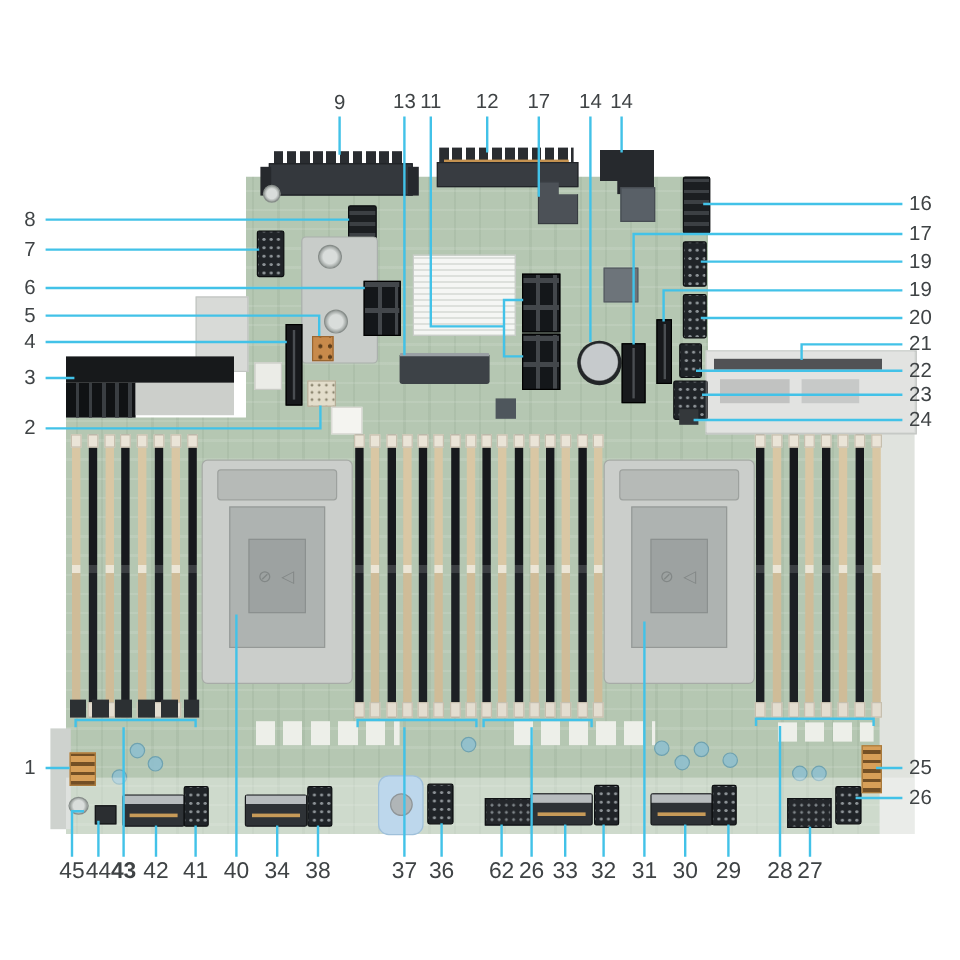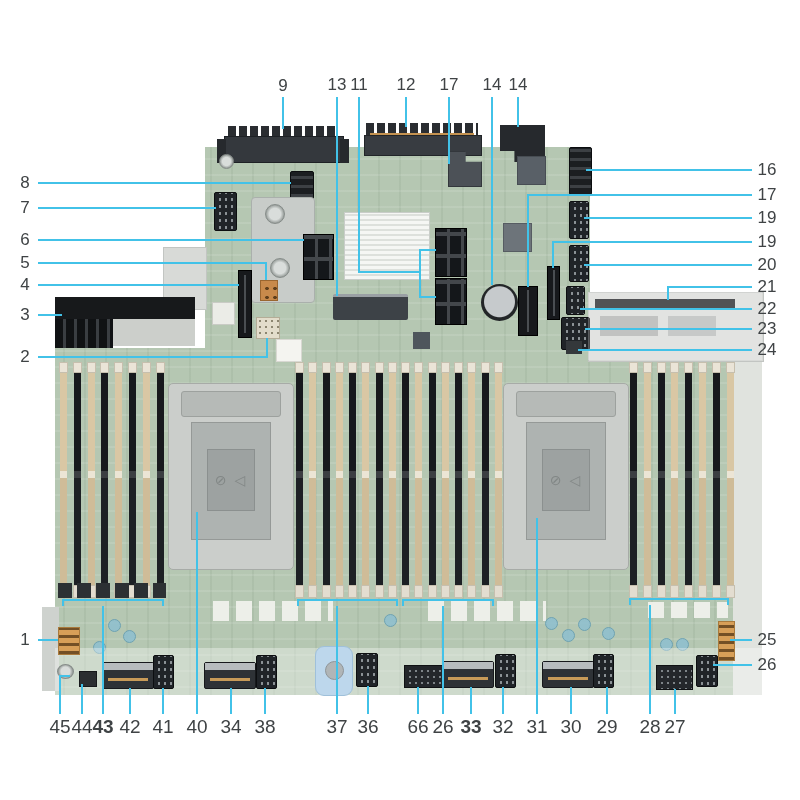--- a/index.html
+++ b/index.html
@@ -242,23 +242,23 @@
       <span class="callout" style="left: 767px; top: 329px;">23</span>
       <span class="callout" style="left: 767px; top: 350px;">24</span>
       <span class="callout" style="left: 767px; top: 640px;">25</span>
       <span class="callout" style="left: 767px; top: 665px;">26</span>
       <span class="callout b" style="left: 675px; top: 727px;">27</span>
       <span class="callout b" style="left: 650px; top: 727px;">28</span>
       <span class="callout b" style="left: 607px; top: 727px;">29</span>
       <span class="callout b" style="left: 571px; top: 727px;">30</span>
       <span class="callout b" style="left: 537px; top: 727px;">31</span>
       <span class="callout b" style="left: 503px; top: 727px;">32</span>
-      <span class="callout b" style="left: 471px; top: 727px; font-weight: bold;">33</span>
+      <span class="callout b" style="left: 471px; top: 727px;">33</span>
       <span class="callout b" style="left: 443px; top: 727px;">26</span>
-      <span class="callout b" style="left: 418px; top: 727px;">66</span>
+      <span class="callout b" style="left: 418px; top: 727px;">62</span>
       <span class="callout b" style="left: 368px; top: 727px;">36</span>
       <span class="callout b" style="left: 337px; top: 727px;">37</span>
       <span class="callout b" style="left: 265px; top: 727px;">38</span>
       <span class="callout b" style="left: 231px; top: 727px;">34</span>
       <span class="callout b" style="left: 197px; top: 727px;">40</span>
       <span class="callout b" style="left: 163px; top: 727px;">41</span>
       <span class="callout b" style="left: 130px; top: 727px;">42</span>
       <span class="callout b" style="left: 103px; top: 727px; font-weight: bold;">43</span>
       <span class="callout b" style="left: 82px; top: 727px;">44</span>
       <span class="callout b" style="left: 60px; top: 727px;">45</span>

